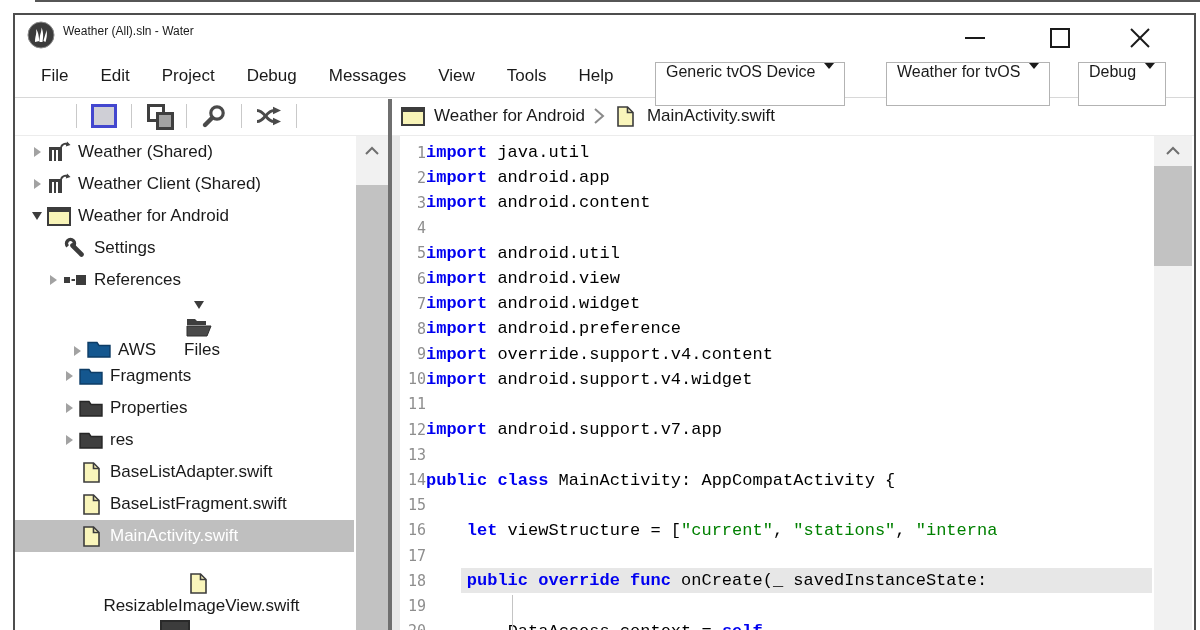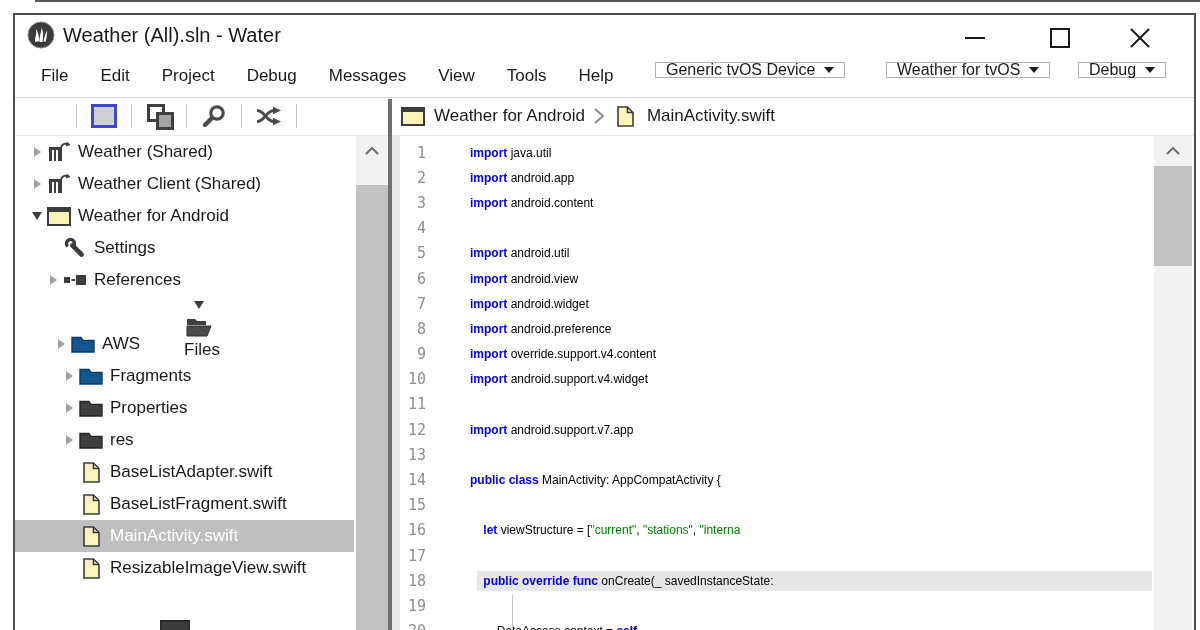--- a/index.html
+++ b/index.html
@@ -4,29 +4,29 @@
 <style>
   html,body{margin:0;padding:0;background:#fff;}
   body{width:1200px;height:630px;overflow:hidden;position:relative;
        font-family:"Liberation Sans",sans-serif;color:#1a1a1a;}
   .top-strip{position:absolute;left:35px;top:0;width:1165px;height:2px;background:#565656;}
   .window{position:absolute;left:13px;top:13px;width:1183px;height:617px;box-sizing:border-box;
           border:2px solid #4e4e4e;border-bottom:none;background:#fff;overflow:hidden;}
   
   .titlebar{position:absolute;left:0;top:0;width:100%;height:40px;}
   .logo{position:absolute;left:12px;top:6px;width:28px;height:28px;}
-  .title-text{position:absolute;left:48px;top:9px;font-size:20px;}
+  .title-text{position:absolute;left:48px;top:9px;font-size:12px;}
   .winbtn{position:absolute;top:8px;width:30px;height:30px;display:flex;align-items:center;justify-content:center;cursor:default;}
   .winbtn.min{left:945px;} .winbtn.max{left:1030px;} .winbtn.close{left:1110px;}
   
   .menubar{position:absolute;left:0;top:40px;width:100%;height:42px;border-bottom:1px solid #d8d8d8;}
   .menu-items{position:absolute;left:10px;top:0;height:100%;display:flex;align-items:center;}
   .menu-item{padding:0 16px;font-size:17px;cursor:default;}
-  .dropdown{position:absolute;top:7px;height:16px;box-sizing:border-box;border:1px solid #b3b3b3;
-            display:flex;align-items:center;gap:9px;padding:0 10px;font-size:16px;background:#fff;}
+  .dropdown{position:absolute;top:7px;height:44px;box-sizing:border-box;border:1px solid #b3b3b3;
+            display:flex;gap:9px;padding:0 10px;font-size:16px;background:#fff;}
   .dd0{left:640px;} .dd1{left:871px;} .dd2{left:1063px;}
   .caret{width:0;height:0;border-left:5px solid transparent;border-right:5px solid transparent;border-top:6px solid #1a1a1a;}
   
   .toolrow{position:absolute;left:0;top:83px;width:100%;height:37px;border-bottom:1px solid #ececec;}
   .toolbar{position:absolute;left:50px;top:0;height:36px;display:flex;align-items:center;}
   .tb-sep{width:1px;height:24px;background:#c9c9c9;margin:0 11px;}
   .tb-btn{display:flex;align-items:center;justify-content:center;width:32px;height:30px;}
   .frame-ico{width:20px;height:18px;border:3px solid #4347cf;background:#cfcfd6;box-sizing:content-box;}
   .sq-back{position:absolute;left:0;top:0;width:12px;height:12px;border:3px solid #3f3f3f;background:#fff;}
   .sq-front{position:absolute;left:9px;top:8px;width:12px;height:12px;border:3px solid #3f3f3f;background:#a3a3a3;}
@@ -46,21 +46,21 @@
   
   .sb-scroll{position:absolute;left:341px;top:121px;width:32px;bottom:0;background:#f1f1f1;}
   .sb-scroll .sc-btn{height:30px;display:flex;align-items:center;justify-content:center;background:#f1f1f1;}
   .sb-thumb{position:absolute;left:0;top:49px;width:100%;bottom:0;background:#c2c2c2;}
   
   .editor{position:absolute;left:377px;top:121px;right:42px;bottom:0;overflow:hidden;background:#fff;}
   .gutter-strip{position:absolute;left:0;top:0;width:8px;height:100%;background:#e9e9e9;}
   .code-lines{position:absolute;left:8px;top:4px;right:0;}
   .crow{display:flex;height:25.2px;align-items:center;white-space:pre;}
   .lnum{width:26px;flex:0 0 26px;text-align:right;font-family:"DejaVu Sans Mono",monospace;font-size:15px;color:#8e8e8e;}
-  .lcode{margin-left:44px;font-family:Liberation Sans, sans-serif;font-size:12px;white-space:pre;}
+  .lcode{font-family:Liberation Mono, monospace;font-size:17px;white-space:pre;}
   .kw{color:#0000f0;font-weight:bold;}
   .str{color:#008000;}
   .plain{color:#000;}
   .hlwrap{display:inline-block;background:#e7e7e7;margin:-3px 0 -3px -6px;padding:3px 600px 3px 6px;}
   .vguide{position:absolute;left:120px;top:459px;bottom:0;width:1px;background:#c4c4c4;}
   
   .ed-scroll{position:absolute;right:2px;top:121px;width:38px;bottom:0;background:#f1f1f1;}
   .ed-scroll .sc-btn{height:30px;display:flex;align-items:center;justify-content:center;background:#f1f1f1;}
   .ed-thumb{position:absolute;left:0;top:30px;width:100%;height:100px;background:#c2c2c2;}
   svg{display:block;}
@@ -269,21 +269,21 @@
           </svg>
         </span>
         <span class="ticon">
           <svg width="26" height="20" viewBox="0 0 26 20">
             <path d="M1 2 L9 2 L11 4 L20 4 L20 8 L1 8 Z" fill="#3e3e3e"></path>
             <path d="M1 9 L25 9 L21 19 L1 19 Z" fill="#4a4a4a" stroke="#2e2e2e" stroke-width="1"></path>
           </svg>
         </span>
         <span class="tlabel">Files</span>
       </div>
-      <div class="trow" style="padding-left: 37px;">
+      <div class="trow" style="padding-left: 53px; align-items: flex-end;">
         <span class="arrow-slot">
           <svg width="10" height="12" viewBox="0 0 10 12">
             <path d="M2 1 L9 6 L2 11 Z" fill="#a2a2a2"></path>
           </svg>
         </span>
         <span class="ticon">
           <svg width="24" height="18" viewBox="0 0 24 18">
             <path d="M1 2.5 H10 L12 5.5 H23 V17 H1 Z" fill="#14578f" stroke="#0d3c66" stroke-width="1.4"></path>
           </svg>
         </span>
@@ -351,21 +351,21 @@
       <div class="trow sel" style="padding-left: 45px;">
         <span class="arrow-slot"></span>
         <span class="ticon">
           <svg width="17" height="21" viewBox="0 0 17 21">
             <path d="M1 1 H10.5 L16 6.5 V20 H1 Z" fill="#f9f5bb" stroke="#3c3c3c" stroke-width="1.6"></path>
             <path d="M10.5 1 V6.5 H16" fill="none" stroke="#3c3c3c" stroke-width="1.6"></path>
           </svg>
         </span>
         <span class="tlabel">MainActivity.swift</span>
       </div>
-      <div class="trow" style="padding-left: 45px;">
+      <div class="trow" style="padding-left: 28px; flex-direction: column;">
         <span class="arrow-slot"></span>
         <span class="ticon">
           <svg width="17" height="21" viewBox="0 0 17 21">
             <path d="M1 1 H10.5 L16 6.5 V20 H1 Z" fill="#f9f5bb" stroke="#3c3c3c" stroke-width="1.6"></path>
             <path d="M10.5 1 V6.5 H16" fill="none" stroke="#3c3c3c" stroke-width="1.6"></path>
           </svg>
         </span>
         <span class="tlabel">ResizableImageView.swift</span>
       </div>
     </div>

